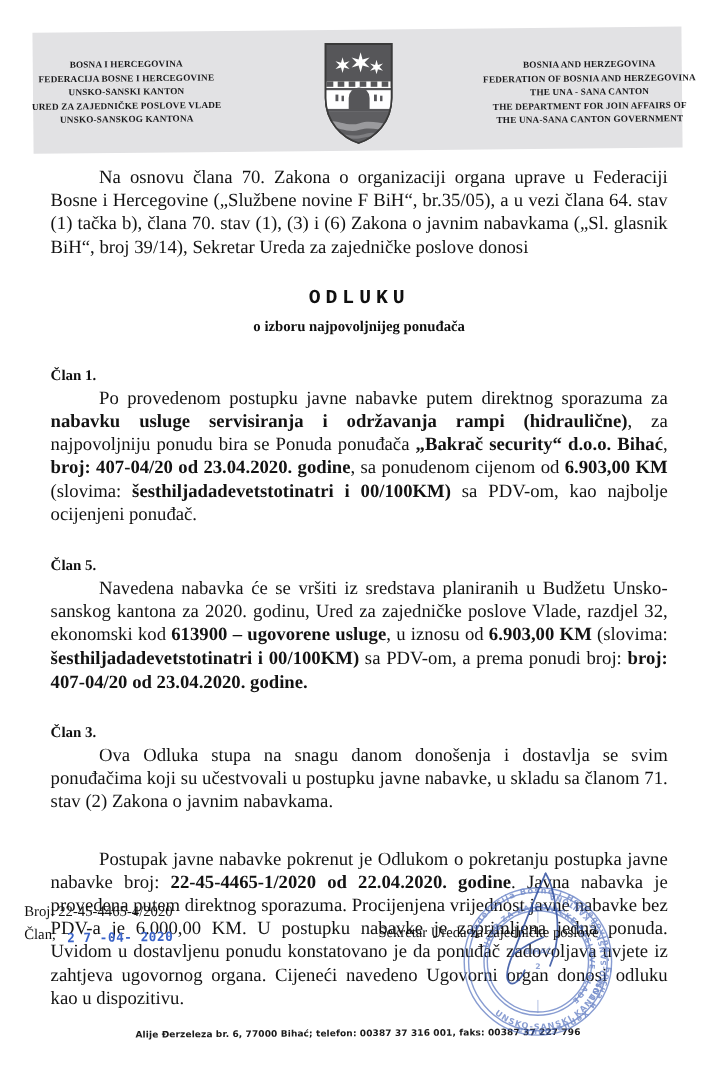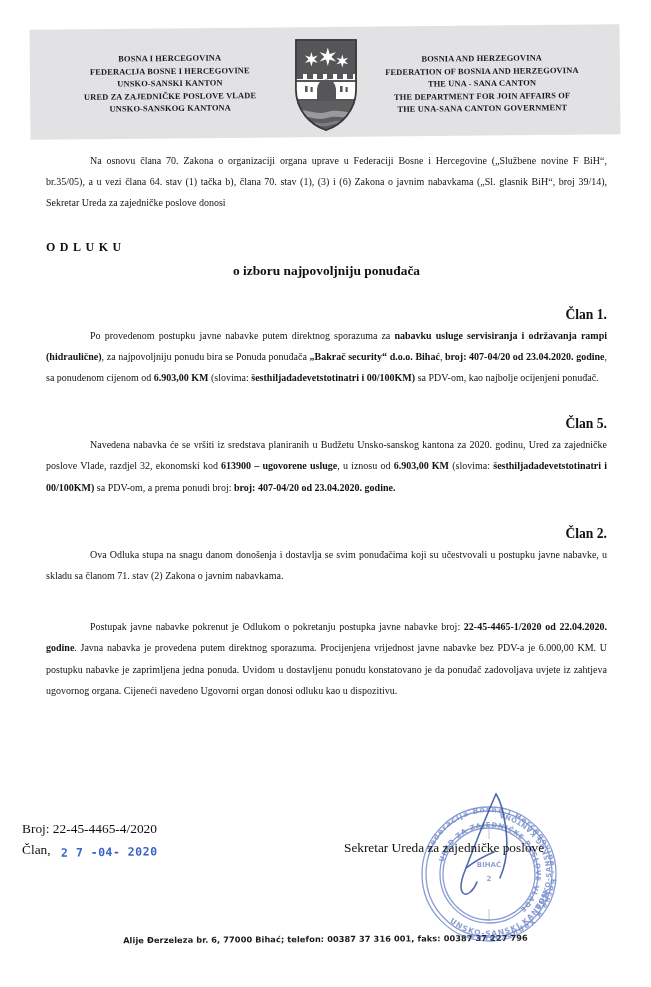--- a/index.html
+++ b/index.html
@@ -22,21 +22,21 @@
     width: 590px; height: 110px;
     background: #e2e2e4;
     transform: rotate(-0.55deg);
   }
   .header-wrap {
     position: absolute;
     left: 0; top: 22px;
     width: 651px; height: 125px;
     display: flex;
     align-items: center;
-    justify-content: center;
+    justify-content: space-between;
   }
   .hdr-col {
     width: 230px;
     text-align: center;
     font-family: "Liberation Serif", "DejaVu Serif", serif;
     font-weight: bold;
     font-size: 8.4px;
     line-height: 12.6px;
     letter-spacing: 0.15px;
     color: #18181a;
@@ -56,37 +56,39 @@
 
   
   .doc {
     position: absolute;
     left: 46px; top: 150px;
     width: 561px;
   }
   p.body-par {
     margin: 0 0 0 0;
     text-align: justify;
-    font-size: 10px;
+    font-size: 17px;
     line-height: 21.2px;
     text-indent: 44px;
     color: #131313;
   }
   .b { font-weight: bold; }
 
   .centered-title {
-    text-align: right;
+    text-align: left;
     font-weight: bold;
     font-size: 13.6px;
     line-height: 20px;
   }
   .odluku {
-    font-weight: bold;
-    font-size: 12px;
+    text-align: center;
+    font-weight: bold;
+    font-size: 18px;
     letter-spacing: 4.5px;
+    font-family: Liberation Mono, monospace;
   }
   .odluku-sub {
     text-align: center;
     font-weight: bold;
     font-size: 13.4px;
   }
   .sp-26 { height: 26px; }
   .sp-30 { height: 30px; }
   .sp-8 { height: 8px; }
 
@@ -230,32 +232,32 @@
 
 </div>
 
 <div class="doc">
 
   <p class="body-par">Na osnovu člana 70. Zakona o organizaciji organa uprave u Federaciji Bosne i Hercegovine („Službene novine F BiH“, br.35/05), a u vezi člana 64. stav (1) tačka b), člana 70. stav (1), (3) i (6) Zakona o javnim nabavkama („Sl. glasnik BiH“, broj 39/14), Sekretar Ureda za zajedničke poslove donosi</p>
 
   <div class="sp-26"></div>
   <div class="odluku">ODLUKU</div>
   <div class="sp-8"></div>
-  <div class="odluku-sub">o izboru najpovoljniju ponuđača</div>
+  <div class="odluku-sub">o izboru najpovoljnijeg ponuđača</div>
 
   <div class="sp-26"></div>
   <div class="centered-title">Član 1.</div>
   <p class="body-par"><span>Po provedenom postupku javne nabavke putem direktnog sporazuma za </span><span class="b">nabavku usluge servisiranja i održavanja rampi (hidraulične)</span><span>, za najpovoljniju  ponudu bira se Ponuda ponuđača  </span><span class="b">„Bakrač security“ d.o.o. Bihać</span><span>, </span><span class="b">broj: 407-04/20 od 23.04.2020. godine</span><span>, sa ponudenom cijenom od </span><span class="b">6.903,00 KM</span><span> (slovima: </span><span class="b">šesthiljadadevetstotinatri i 00/100KM)</span><span> sa PDV-om, kao najbolje ocijenjeni ponuđač.</span></p>
 
   <div class="sp-26"></div>
   <div class="centered-title">Član 5.</div>
   <p class="body-par"><span>Navedena nabavka će se vršiti iz sredstava planiranih u Budžetu Unsko-sanskog kantona za 2020. godinu, Ured za zajedničke poslove Vlade, razdjel 32, ekonomski kod </span><span class="b">613900 – ugovorene usluge</span><span>, u iznosu od </span><span class="b">6.903,00 KM</span><span> (slovima: </span><span class="b">šesthiljadadevetstotinatri i 00/100KM)</span><span> sa PDV-om, a prema ponudi  broj: </span><span class="b">broj: 407-04/20 od 23.04.2020. godine.</span></p>
 
   <div class="sp-26"></div>
-  <div class="centered-title">Član 2.</div>
+  <div class="centered-title">Član 3.</div>
   <p class="body-par"><span>Ova Odluka stupa na snagu danom donošenja i dostavlja se svim ponuđačima koji su učestvovali u postupku javne nabavke, u skladu sa članom 71. stav (2) Zakona o javnim nabavkama.</span></p>
 
   <div class="sp-30"></div>
   <p class="body-par"><span>Postupak javne nabavke pokrenut je Odlukom o pokretanju postupka javne nabavke broj: </span><span class="b">22-45-4465-1/2020  od  22.04.2020.  godine</span><span>. Javna nabavka je provedena putem direktnog sporazuma. Procijenjena vrijednost javne nabavke bez PDV-a je 6.000,00 KM. U postupku nabavke je zaprimljena jedna ponuda. Uvidom u dostavljenu ponudu konstatovano je da ponuđač zadovoljava uvjete iz zahtjeva ugovornog organa. Cijeneći navedeno Ugovorni organ donosi odluku kao u dispozitivu.</span></p>
 
 </div>
 
 <div class="sig-area">
 
   <div class="broj-block">

